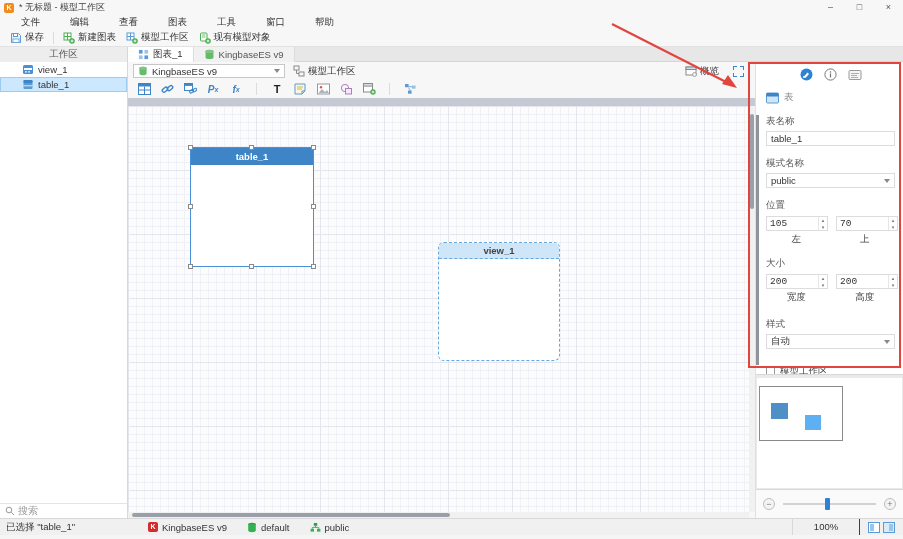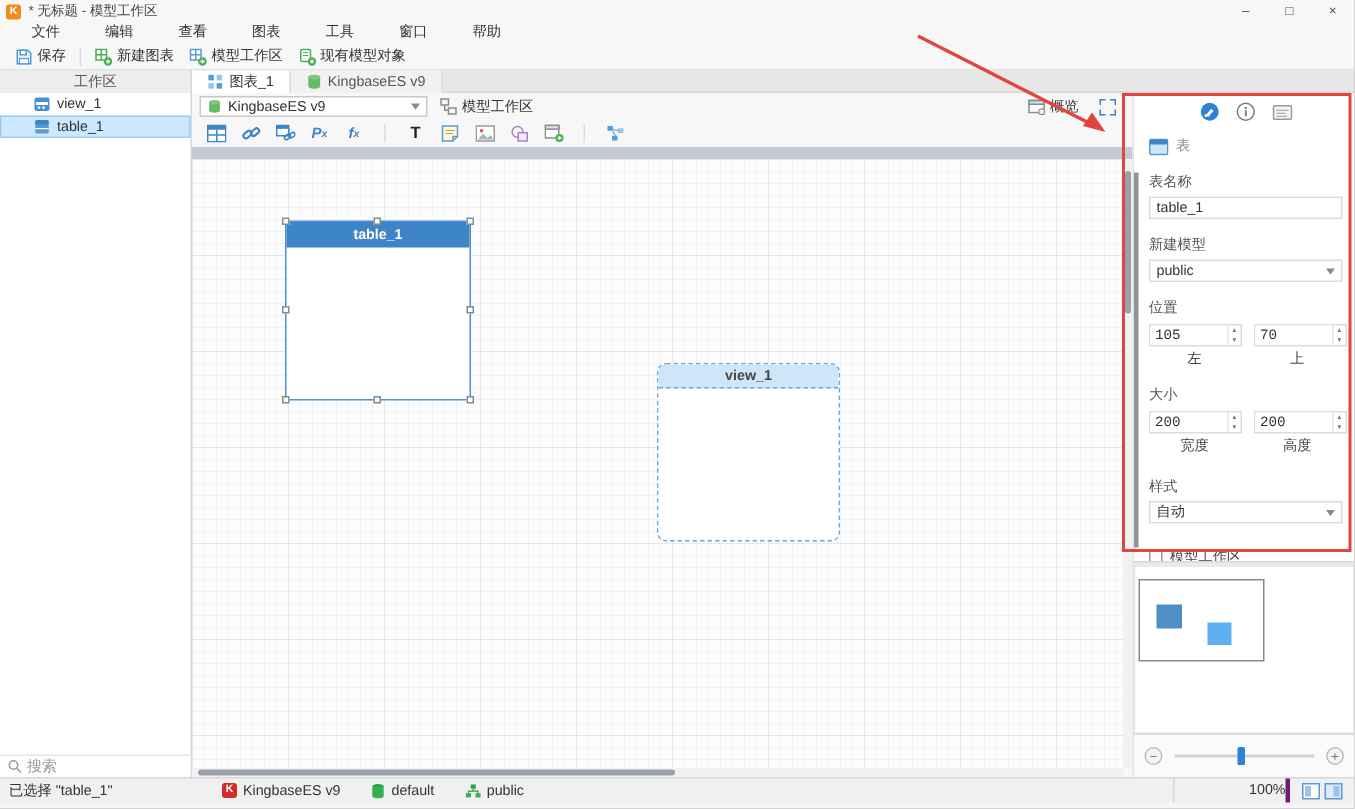--- a/index.html
+++ b/index.html
@@ -99,21 +99,21 @@
   .zoom-btn{width:12px;height:12px;border:1px solid #bdbdbd;border-radius:50%;color:#777;font-size:9px;line-height:10px;text-align:center;background:#f4f4f4}
   .zoom-track{flex:1;height:2px;background:#d2d2d2;margin:0 8px;position:relative}
   .zoom-thumb{position:absolute;left:45%;top:-5px;width:5px;height:12px;background:#2e82d6;border-radius:1px}
 
   
   .statusbar{position:absolute;left:0;right:0;bottom:4px;height:17px;background:#f0f0f0;border-top:1px solid #d8d8d8;display:flex;align-items:center;font-size:9.5px;color:#333}
   .bottom-edge{position:absolute;left:0;right:0;bottom:0;height:4px;background:#f5f5f5}
   .sb-sel{width:128px;padding-left:6px}
   .sb-item{display:flex;align-items:center;gap:4px;margin-left:20px}
   .sb-k{width:10px;height:10px;background:#d42b2b;border-radius:2px;color:#fff;font-size:7px;font-weight:bold;text-align:center;line-height:10px}
-  .sb-zoom{margin-left:auto;width:78px;height:17px;border-left:1px solid #d8d8d8;border-right:3px solid #701a75;text-align:right;line-height:16px}
+  .sb-zoom{margin-left:auto;width:68px;height:17px;border-left:1px solid #d8d8d8;border-right:1px solid #701a75;text-align:center;line-height:16px}
   .panel-toggles{display:flex;gap:3px;padding:0 8px;align-items:center}
   .ptog{position:relative;width:12px;height:11px;border:1px solid #5b9bd5;background:#fff}
   .ptog i{position:absolute;top:1px;bottom:1px;width:4px;background:#9cc3e8}
   .ptog.left i{left:1px}
   .ptog.right i{right:1px}
   .ptog.active{background:#dcebfa}
 
   
   .annotation{position:absolute;left:0;top:0;width:903px;height:539px;pointer-events:none;z-index:50}
 
@@ -408,21 +408,21 @@
           <svg class="ico" width="13" height="12" viewBox="0 0 13 12">
               <rect x=".5" y="1" width="12" height="10" rx="1" fill="#cfe5f8" stroke="#5b9bd5"></rect>
               <rect x=".5" y="1" width="12" height="3.4" rx="1" fill="#3d85c6"></rect>
             </svg>
           <span>表</span>
         </div>
 
         <div class="rp-label">表名称</div>
         <input class="rp-input" style="margin-top: 3px;" value="table_1">
 
-        <div class="rp-label">新建模型</div>
+        <div class="rp-label">模式名称</div>
         <div class="rp-select">
           <span>public</span>
           <span class="caret"></span>
         </div>
 
         <div class="rp-label">位置</div>
         <div class="rp-row">
           <div class="spin">
             <input value="105" style="">
             <span class="spin-btns">

